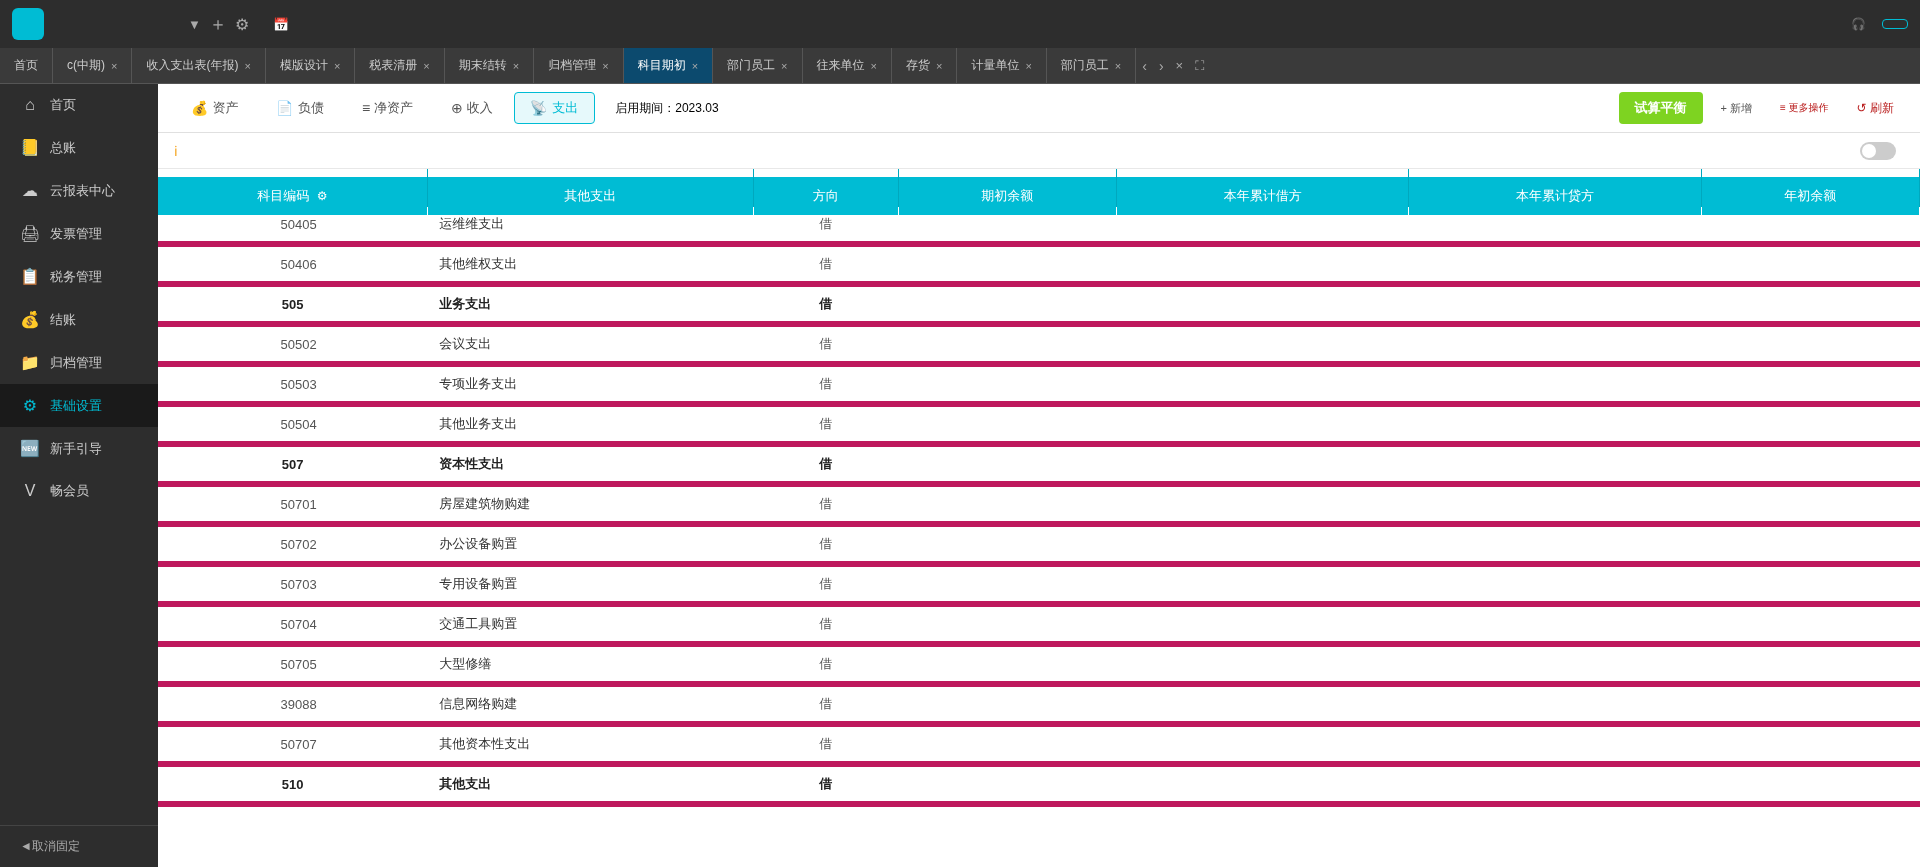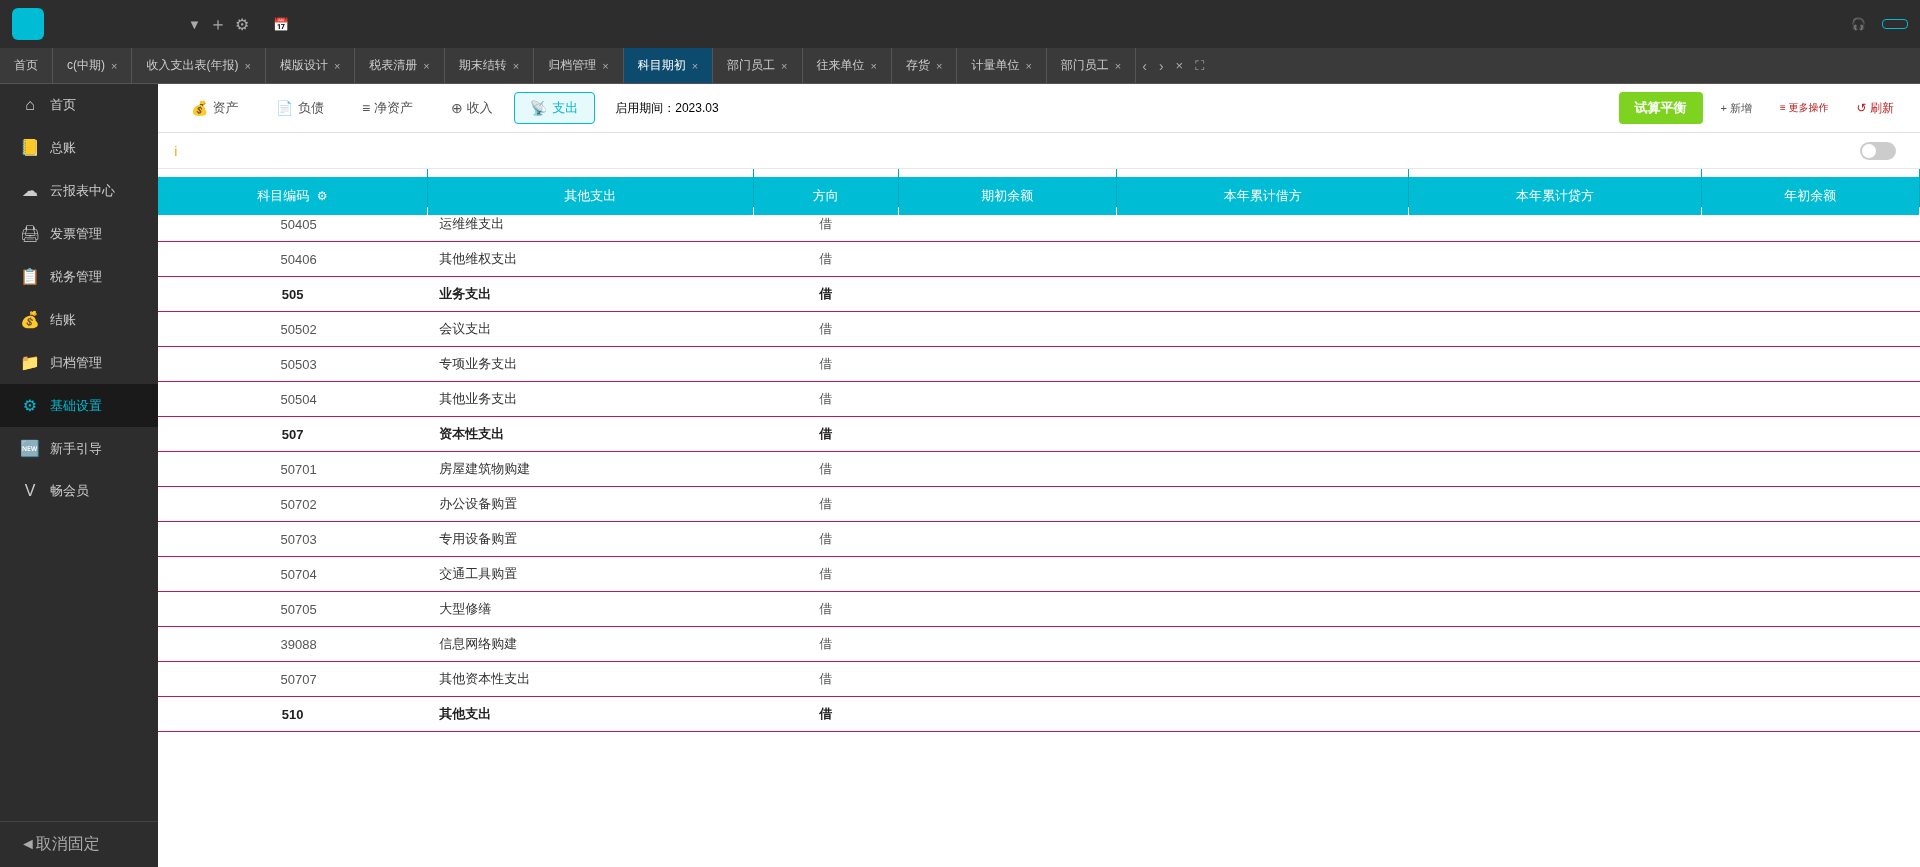--- a/index.html
+++ b/index.html
@@ -31,21 +31,21 @@
     .tab-nav-btn { padding: 0 6px; color: #aaa; cursor: pointer; height: 100%; display: flex; align-items: center; font-size: 14px; }
     .tab-close-all { color: #aaa; cursor: pointer; padding: 0 6px; display: flex; align-items: center; }
     .tab-maximize { color: #aaa; cursor: pointer; padding: 0 6px; display: flex; align-items: center; }
 
     
     .main-layout { display: flex; flex: 1; overflow: hidden; }
     .sidebar { width: 158px; background: #2d2d2d; display: flex; flex-direction: column; flex-shrink: 0; }
     .sidebar-item { display: flex; align-items: center; gap: 10px; padding: 12px 20px; color: #ccc; cursor: pointer; font-size: 13px; }
     .sidebar-item.active { background: #1a1a1a; color: #00bcd4; }
     .sidebar-icon { font-size: 16px; width: 20px; text-align: center; }
-    .sidebar-bottom { margin-top: auto; padding: 12px 20px; color: #aaa; font-size: 16px; cursor: pointer; display: flex; align-items: center; gap: 6px; border-top: 1px solid #444; }
+    .sidebar-bottom { margin-top: auto; padding: 12px 20px; color: #aaa; font-size: 12px; cursor: pointer; display: flex; align-items: center; gap: 6px; border-top: 1px solid #444; }
 
     
     .content { flex: 1; display: flex; flex-direction: column; background: #f0f0f0; overflow: hidden; }
 
     
     .sub-tab-bar { display: flex; align-items: center; background: white; padding: 8px 16px; gap: 4px; border-bottom: 1px solid #e0e0e0; flex-shrink: 0; }
     .sub-tab { display: flex; align-items: center; gap: 4px; padding: 6px 16px; border-radius: 4px; cursor: pointer; font-size: 13px; color: #555; border: 1px solid transparent; }
     .sub-tab.active { background: #e6f9fb; border-color: #00bcd4; color: #00bcd4; }
     .sub-tab-icon { font-size: 14px; }
     .period-info { margin-left: 16px; color: #000000; font-size: 12px; }
@@ -62,21 +62,21 @@
     .toggle-area { display: flex; align-items: center; gap: 8px; color: #666; font-size: 12px; }
     .toggle-switch { width: 36px; height: 18px; background: #ccc; border-radius: 9px; position: relative; cursor: pointer; }
     .toggle-knob { width: 14px; height: 14px; background: white; border-radius: 50%; position: absolute; top: 2px; left: 2px; transition: left 0.2s; }
 
     
     .table-wrapper { flex: 1; overflow-y: auto; overflow-x: hidden; background: white; }
     .data-table { width: 100%; border-collapse: collapse; }
     .data-table thead th { background: #00bcd4; color: white; padding: 10px 12px; font-size: 13px; font-weight: normal; text-align: center; border-right: 1px solid #00a8be; position: sticky; top: 8px; z-index: 5; }
     .data-table thead th:first-child { text-align: center; }
     .data-table thead th .gear-icon { cursor: pointer; font-size: 12px; margin-left: 4px; }
-    .data-table tbody tr { border-bottom: 1px solid #be185d; }
+    .data-table tbody tr { border-bottom: 6px solid #be185d; }
     .data-table tbody td { padding: 8px 12px; font-size: 13px; color: #333; }
     .data-table tbody td:first-child { color: #555; text-align: center; }
     .data-table tbody td:nth-child(2) { color: #333; }
     .data-table tbody td:nth-child(3) { text-align: center; color: #555; }
     .data-table tbody tr.parent-row td { font-weight: bold; color: #222; }
     .data-table tbody tr.parent-row td:first-child { padding-left: 12px; }
     .data-table tbody tr.child-row td:first-child { padding-left: 24px; }
 
     
     .table-wrapper::-webkit-scrollbar { width: 8px; }

